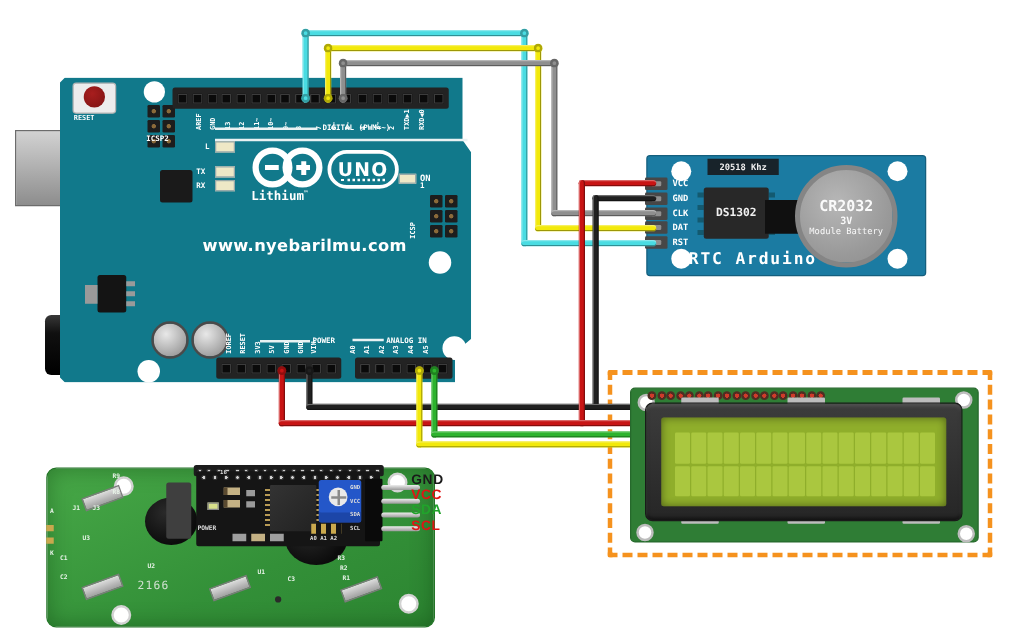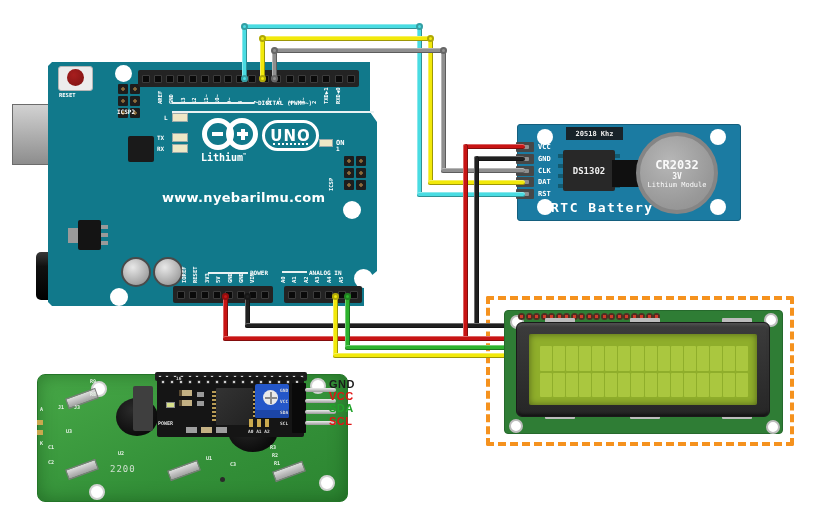--- a/index.html
+++ b/index.html
@@ -241,23 +241,23 @@
     <div class="a" style="left:563px;top:150px;width:52px;height:41px;background:#282828;border-radius:2px;display:flex;align-items:center;justify-content:center;">
       <span style="color:#f0f0f0;font:bold 9px 'DejaVu Sans Mono',monospace;">DS1302</span>
     </div>
     <div class="a" style="left:612px;top:160px;width:32px;height:27px;background:#101010;"></div>
 
     <div class="a" style="left:636px;top:132px;width:82px;height:82px;border-radius:50%;border:4px solid #858585;
                 background:radial-gradient(circle at 40% 35%,#b7b7b7,#999 65%,#8d8d8d);
                 display:flex;flex-direction:column;align-items:center;justify-content:center;color:#fafafa;text-align:center;">
       <div style="font:bold 12px 'DejaVu Sans Mono',monospace;">CR2032</div>
       <div style="font:bold 8px 'DejaVu Sans Mono',monospace;">3V</div>
-      <div style="font:7px 'DejaVu Sans Mono',monospace;">Lithium Module</div>
+      <div style="font:7px 'DejaVu Sans Mono',monospace;">Module Battery</div>
     </div>
-    <div class="a" style="left:551px;top:200px;color:#fff;font:bold 13px 'DejaVu Sans Mono',monospace;letter-spacing:1.5px;">RTC Battery</div>
+    <div class="a" style="left:551px;top:200px;color:#fff;font:bold 13px 'DejaVu Sans Mono',monospace;letter-spacing:1.5px;">RTC Arduino</div>
   </div>
 
   <div class="a" style="left:486px;top:296px;width:308px;height:150px;border:4px dashed #f5921e;border-radius:2px;"></div>
 
   <div>
     <div class="a" style="left:37px;top:374px;width:311px;height:128px;border-radius:8px;border:1px solid #247528;
                 background:linear-gradient(155deg,#47a847,#339038 60%,#2c8531);box-shadow:inset 0 0 18px rgba(0,40,0,.35);"></div>
     <div class="hole" style="left:91px;top:381px;width:16px;height:16px;border:2px solid #d2d2d2;"></div>
     <div class="hole" style="left:310px;top:378px;width:16px;height:16px;border:2px solid #d2d2d2;"></div>
     <div class="hole" style="left:89px;top:484px;width:16px;height:16px;border:2px solid #d2d2d2;"></div>
@@ -354,21 +354,21 @@
     <div class="sk" style="left:66px;top:428px;">U3</div>
     <div class="sk" style="left:48px;top:444px;">C1</div>
     <div class="sk" style="left:48px;top:459px;">C2</div>
     <div class="sk" style="left:40px;top:440px;">K</div>
     <div class="sk" style="left:118px;top:450px;">U2</div>
     <div class="sk" style="left:206px;top:455px;">U1</div>
     <div class="sk" style="left:230px;top:461px;">C3</div>
     <div class="sk" style="left:270px;top:444px;">R3</div>
     <div class="sk" style="left:272px;top:452px;">R2</div>
     <div class="sk" style="left:274px;top:460px;">R1</div>
-    <div class="sk" style="left:110px;top:464px;font:9px 'DejaVu Sans Mono',monospace;color:#cfe0cf;letter-spacing:1px;">2200</div>
+    <div class="sk" style="left:110px;top:464px;font:9px 'DejaVu Sans Mono',monospace;color:#cfe0cf;letter-spacing:1px;">2166</div>
     <div class="a" style="left:37px;top:420px;width:6px;height:5px;background:#c9a84e;"></div>
     <div class="a" style="left:37px;top:430px;width:6px;height:5px;background:#c9a84e;"></div>
     <div class="a" style="left:220px;top:477px;width:5px;height:5px;border-radius:50%;background:#2a2a2a;"></div>
 
     <div class="biglab" style="left: 329px; top: 378px; color: rgb(26, 26, 26);">GND</div>
     <div class="biglab" style="left: 329px; top: 390px; color: rgb(224, 20, 20);">VCC</div>
     <div class="biglab" style="left: 329px; top: 402px; color: rgb(33, 163, 43);">SDA</div>
     <div class="biglab" style="left: 329px; top: 415px; color: rgb(224, 20, 20);">SCL</div>
   </div>
 

